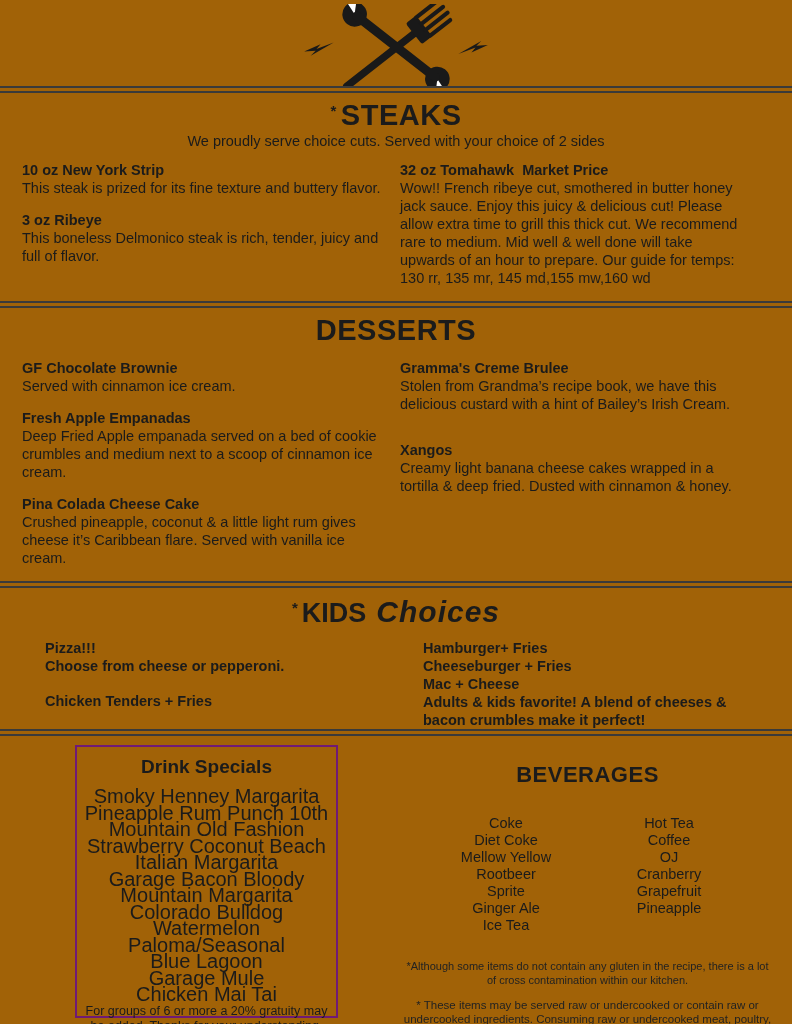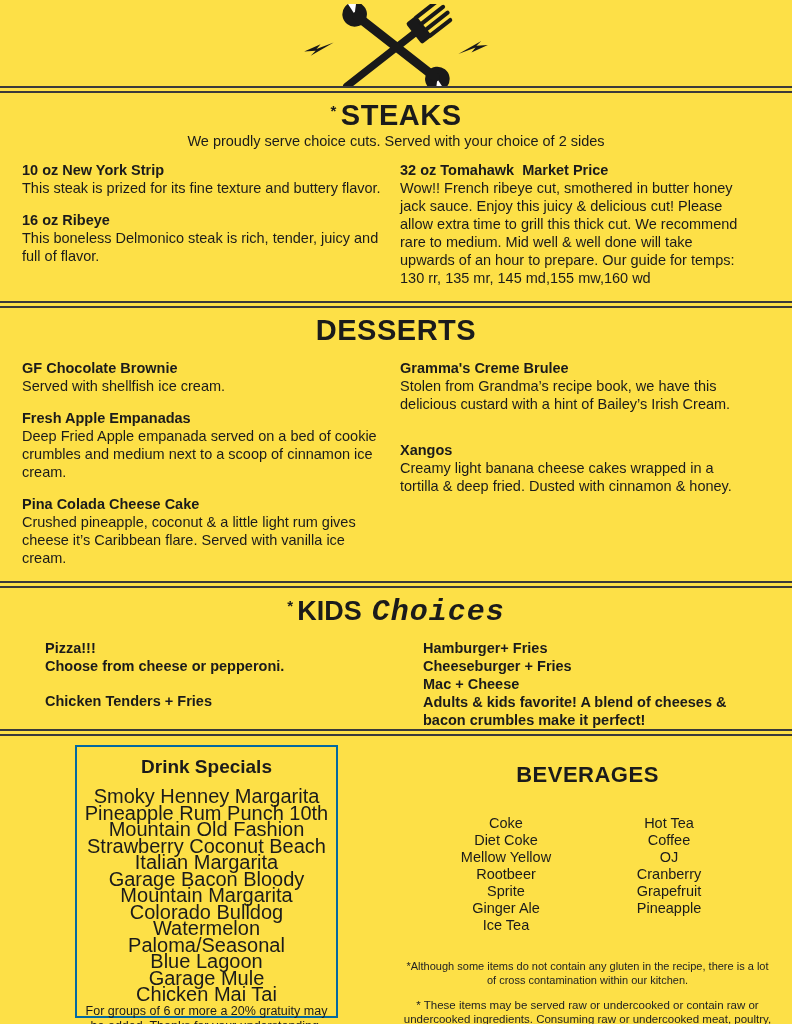--- a/index.html
+++ b/index.html
@@ -1,18 +1,18 @@
 <!DOCTYPE html>
 <html><head>
 <meta charset="utf-8">
 <style>
   html,body { margin:0; padding:0; background:#ffffff; }
   .page {
     width:792px; height:1024px; margin:0 auto; position:relative;
-    background:#fde047; color:#1b1b1b; overflow:hidden;
+    background:#a16207; color:#1b1b1b; overflow:hidden;
     font-family:"Liberation Sans", sans-serif;
     -webkit-font-smoothing:antialiased;
   }
   
   .logo-band { height:86px; display:flex; justify-content:center; align-items:flex-end; }
   .logo-svg { width:214px; height:82px; display:block; }
 
   
   .double-rule { height:3px; border-top:2px solid #3a3a3a; border-bottom:2px solid #3a3a3a; }
 
@@ -26,32 +26,32 @@
   .col-left  { width:362px; }
   .col-right { width:350px; margin-left:16px; }
   .item { margin-bottom:14px; }
   .item-name { font-weight:bold; font-size:14.5px; line-height:18px; }
   .item-price { font-weight:bold; margin-left:8px; }
   .item-desc { font-size:14.5px; line-height:18px; }
 
   
   .kids-title { text-align:center; margin:7px 0 0; font-size:27px; font-weight:bold; }
   .kids-script {
-    font-family:Liberation Mono, monospace; font-style:italic; font-weight:bold;
+    font-family:Liberation Sans, sans-serif; font-style:italic; font-weight:bold;
     font-size:30px; margin-left:10px; letter-spacing:1px;
   }
   .kids-cols { display:flex; margin-top:10px; padding-left:45px;font-weight:bold; }
   .kids-line { font-size:14.5px; line-height:18px; }
   .kids-gap { height:17px; }
 
   
   .bottom { display:flex; margin-top:9px; }
   .drink-box {
     margin-left:75px; width:263px; height:273px; box-sizing:border-box;
-    border:2px solid #0369a1; text-align:center; padding-top:9px;
+    border:2px solid #701a75; text-align:center; padding-top:9px;
   }
   .drink-title { font-size:19px; font-weight:bold; }
   .drink-items { margin-top:10px; font-size:20px; line-height:16.5px; }
   .drink-note { margin-top:1px; font-size:12.5px; line-height:15px; padding:0 0; }
 
   .bev-region { flex:1; padding-left:45px; text-align:center; }
   .bev-title { font-size:22px; font-weight:bold; margin-top:17px; letter-spacing:0.5px; }
   .bev-cols { display:flex; justify-content:center; gap:48px; margin-top:27px; font-size:14.5px; line-height:17px; }
   .bev-col { min-width:115px; text-align:center; }
 
@@ -101,42 +101,42 @@
   <section>
     <h1 class="section-title"><span class="marker">*</span><span>STEAKS</span></h1>
     <p class="subtitle">We proudly serve choice cuts. Served with your choice of 2 sides</p>
     <div class="cols">
       <div class="col-left">
         <div class="item">
           <div class="item-name">10 oz New York Strip</div>
           <div class="item-desc">This steak is prized for its fine texture and buttery flavor.</div>
         </div>
         <div class="item">
-          <div class="item-name">16 oz Ribeye</div>
+          <div class="item-name">3 oz Ribeye</div>
           <div class="item-desc">This boneless Delmonico steak is rich, tender, juicy and full of flavor.</div>
         </div>
       </div>
       <div class="col-right">
         <div class="item">
           <div class="item-name"><span>32 oz Tomahawk</span><span class="item-price">Market Price</span></div>
           <div class="item-desc">Wow!! French ribeye cut, smothered in butter honey jack sauce. Enjoy this juicy &amp; delicious cut! Please allow extra time to grill this thick cut. We recommend rare to medium. Mid well &amp; well done will take upwards of an hour to prepare. Our guide for temps: 130 rr, 135 mr, 145 md,155 mw,160 wd</div>
         </div>
       </div>
     </div>
   </section>
 
   <div class="double-rule"></div>
 
   <section>
     <h1 class="section-title">DESSERTS</h1>
     <div class="cols">
       <div class="col-left">
         <div class="item">
           <div class="item-name">GF Chocolate Brownie</div>
-          <div class="item-desc">Served with shellfish ice cream.</div>
+          <div class="item-desc">Served with cinnamon ice cream.</div>
         </div>
         <div class="item">
           <div class="item-name">Fresh Apple Empanadas</div>
           <div class="item-desc">Deep Fried Apple empanada served on a bed of cookie crumbles and medium next to a scoop of cinnamon ice cream.</div>
         </div>
         <div class="item">
           <div class="item-name">Pina Colada Cheese Cake</div>
           <div class="item-desc">Crushed pineapple, coconut &amp; a little light rum gives cheese it’s Caribbean flare. Served with vanilla ice cream.</div>
         </div>
       </div>

